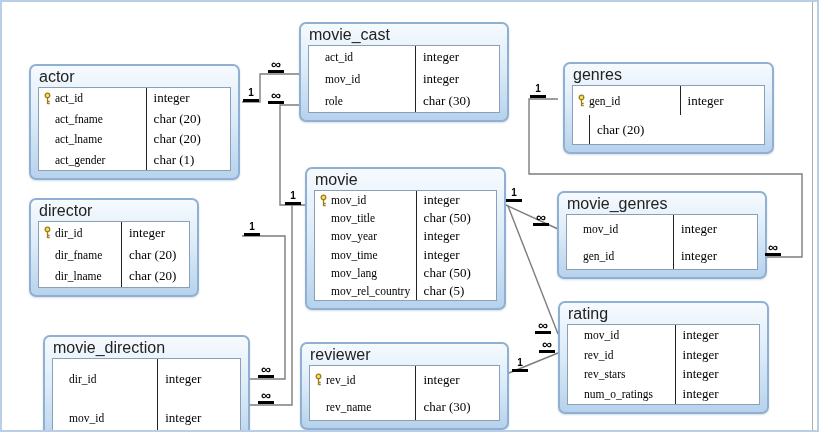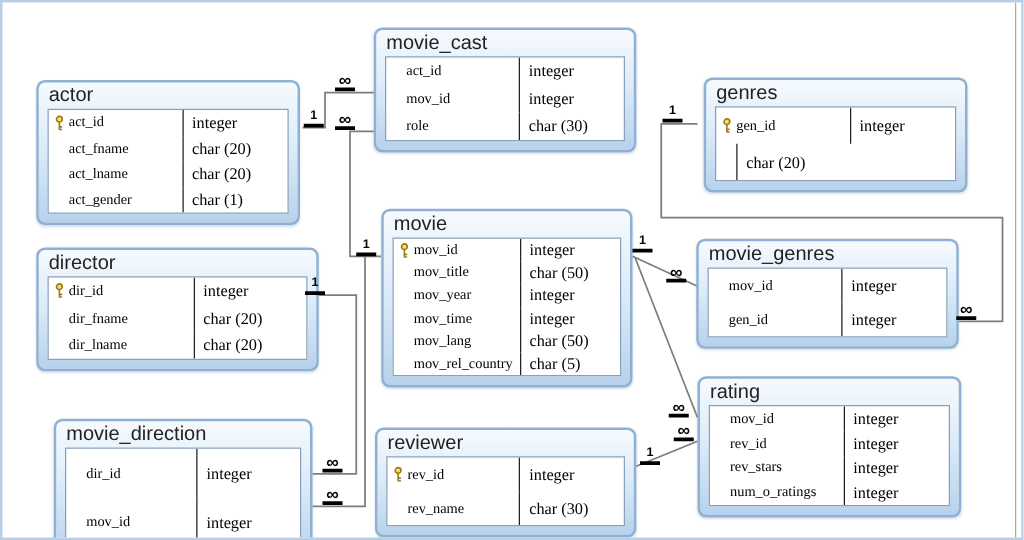--- a/index.html
+++ b/index.html
@@ -85,21 +85,21 @@
           <span class="f-type">char (20)</span>
         </div>
         <div class="t-row">
           <span class="key-ico"></span>
           <span class="f-name">act_gender</span>
           <span class="f-type">char (1)</span>
         </div>
       </div>
   </div>
 
-  <div class="tbl" style="left:27px;top:196px;width:226px;height:99px">
+  <div class="tbl" style="left:27px;top:196px;width:170px;height:99px">
     <div class="t-title">director</div>
     <div class="t-body">
         <div class="t-row">
           <span class="key-ico">
             <svg width="11" height="13" viewBox="0 0 11 13">
               <circle cx="5.5" cy="3.4" r="2.3" fill="#ffe14d" stroke="#9a7d1f" stroke-width="1.3"></circle>
               <path d="M5.5 5.7 V12 M5.5 9.5 H7.7 M5.5 11.6 H7.7" stroke="#9a7d1f" stroke-width="1.3" fill="none"></path>
             </svg>
           </span>
           <span class="f-name">dir_id</span>

